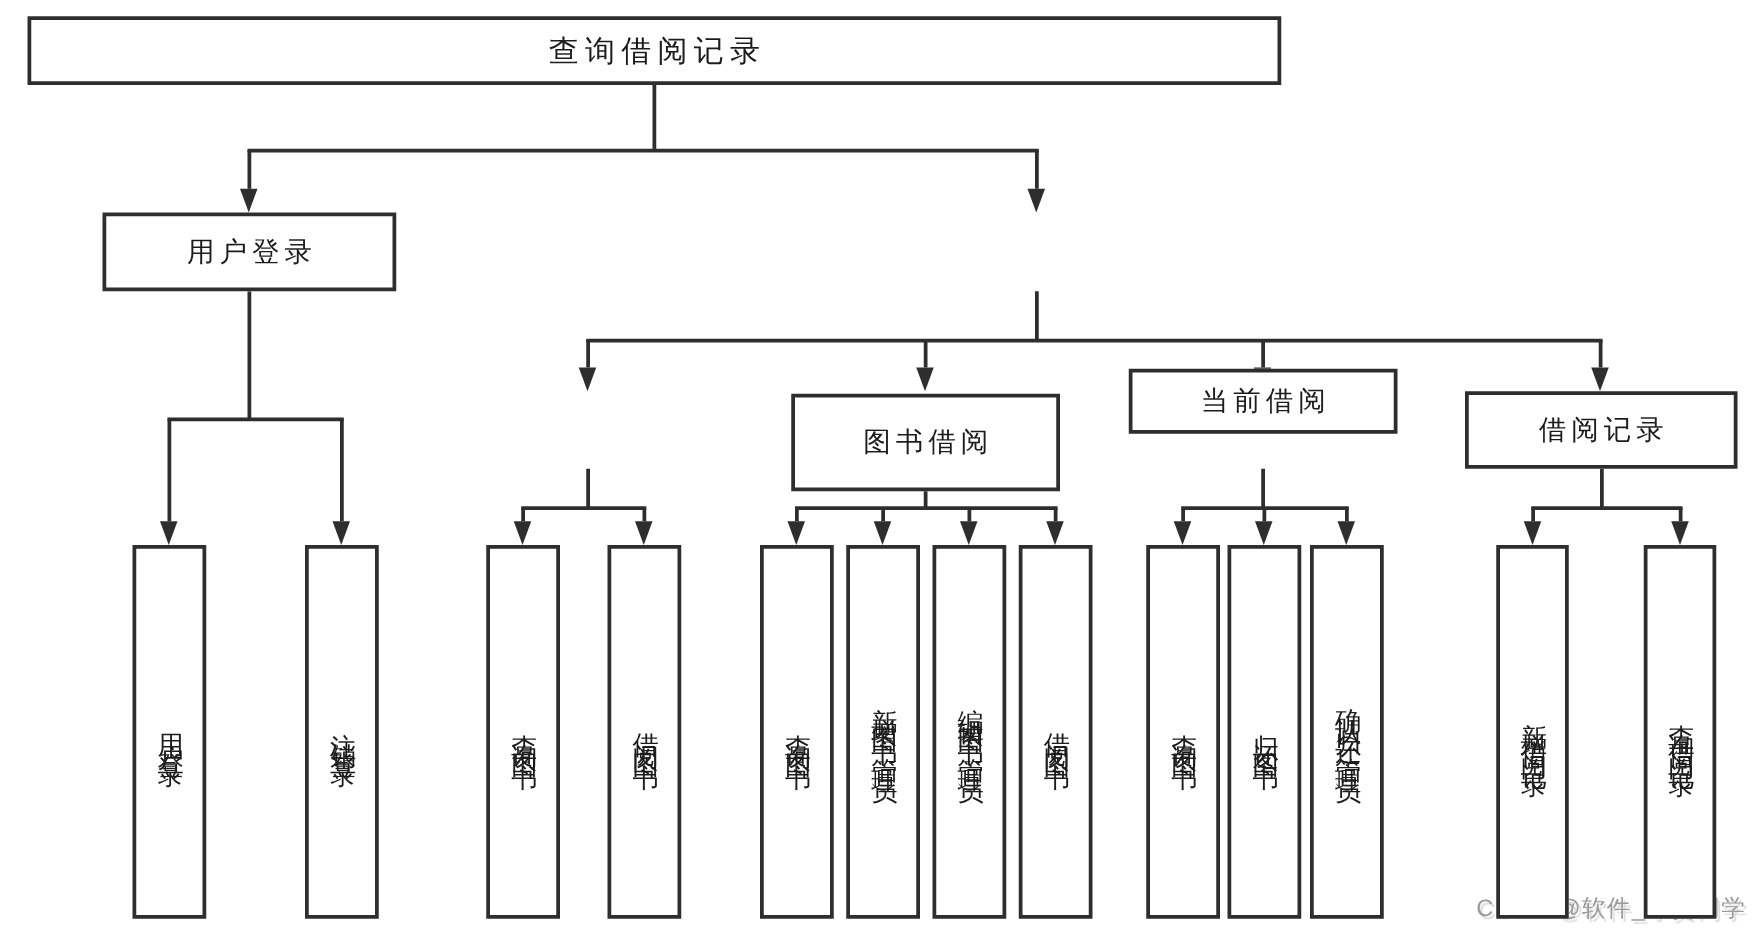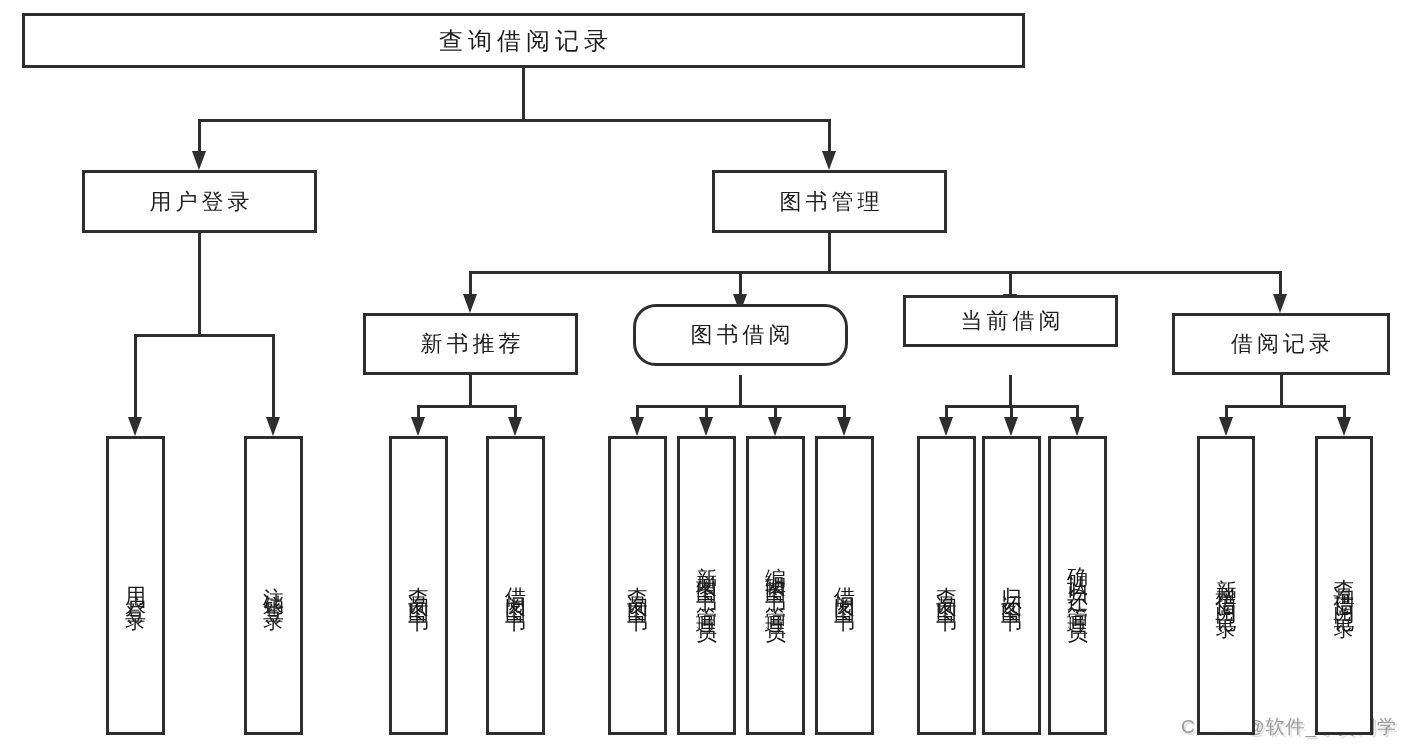--- a/index.html
+++ b/index.html
@@ -102,27 +102,21 @@
     <div class="line" style="left: 1224.5px; top: 406px; width: 3px; height: 11px;"></div>
     <div class="arrow" style="left: 1219px; top: 417px;"></div>
     <div class="line" style="left: 1342.5px; top: 406px; width: 3px; height: 11px;"></div>
     <div class="arrow" style="left: 1337px; top: 417px;"></div>
     <div class="node lvl1" style="left: 22px; top: 13px; width: 1003px; height: 55px;">
       <span class="label">查询借阅记录</span>
     </div>
     <div class="node lvl2" style="left: 82px; top: 170px; width: 235px; height: 63px;">
       <span class="label">用户登录</span>
     </div>
-    <div class="node lvl2" style="left: 712px; top: 170px; width: 235px; height: 63px;">
-      <span class="label">图书管理</span>
-    </div>
-    <div class="node lvl3" style="left: 363px; top: 313px; width: 215px; height: 62px;">
-      <span class="label">新书推荐</span>
-    </div>
-    <div class="node lvl3" style="left: 633px; top: 304px; width: 215px; height: 62px; border-radius: 23px;">
+    <div class="node lvl3" style="left: 633px; top: 315px; width: 215px; height: 78px;">
       <span class="label">图书借阅</span>
     </div>
     <div class="node lvl3" style="left: 903px; top: 295px; width: 215px; height: 52px; text-align: right;">
       <span class="label">当前借阅</span>
     </div>
     <div class="node lvl3" style="left: 1172px; top: 313px; width: 218px; height: 62px;">
       <span class="label">借阅记录</span>
     </div>
     <div class="node leaf" style="left: 106px; top: 436px; width: 59px; height: 299px;">
       <span class="label">用户登录</span>

